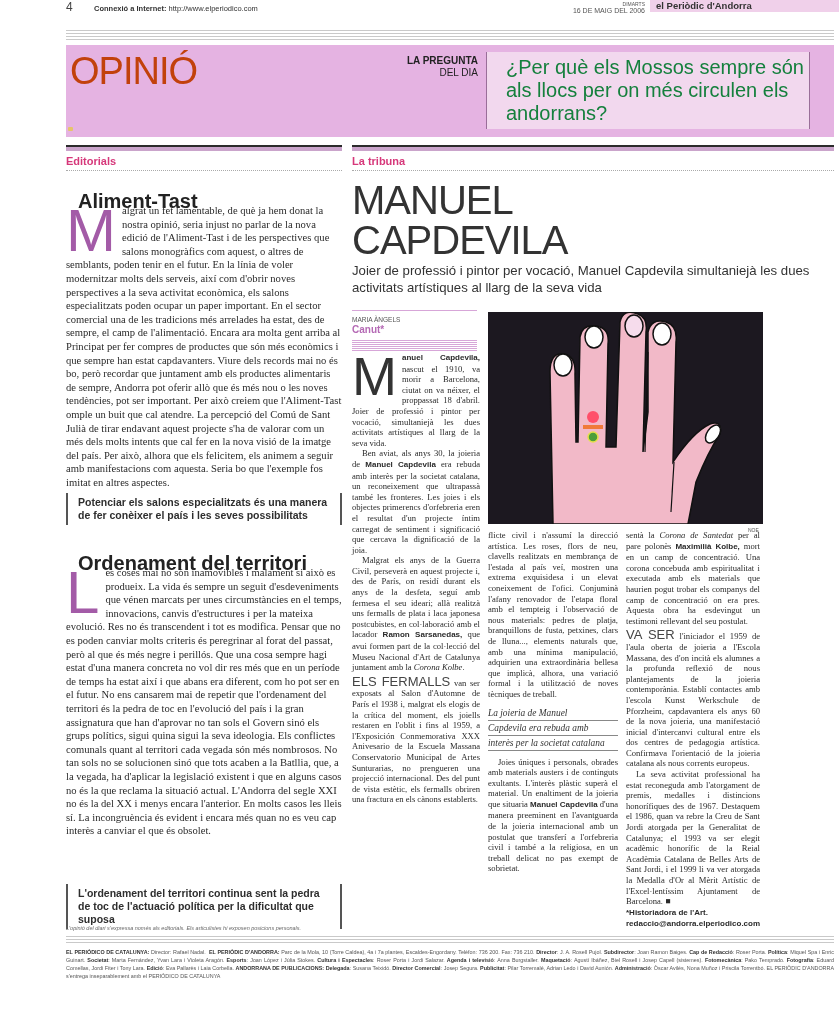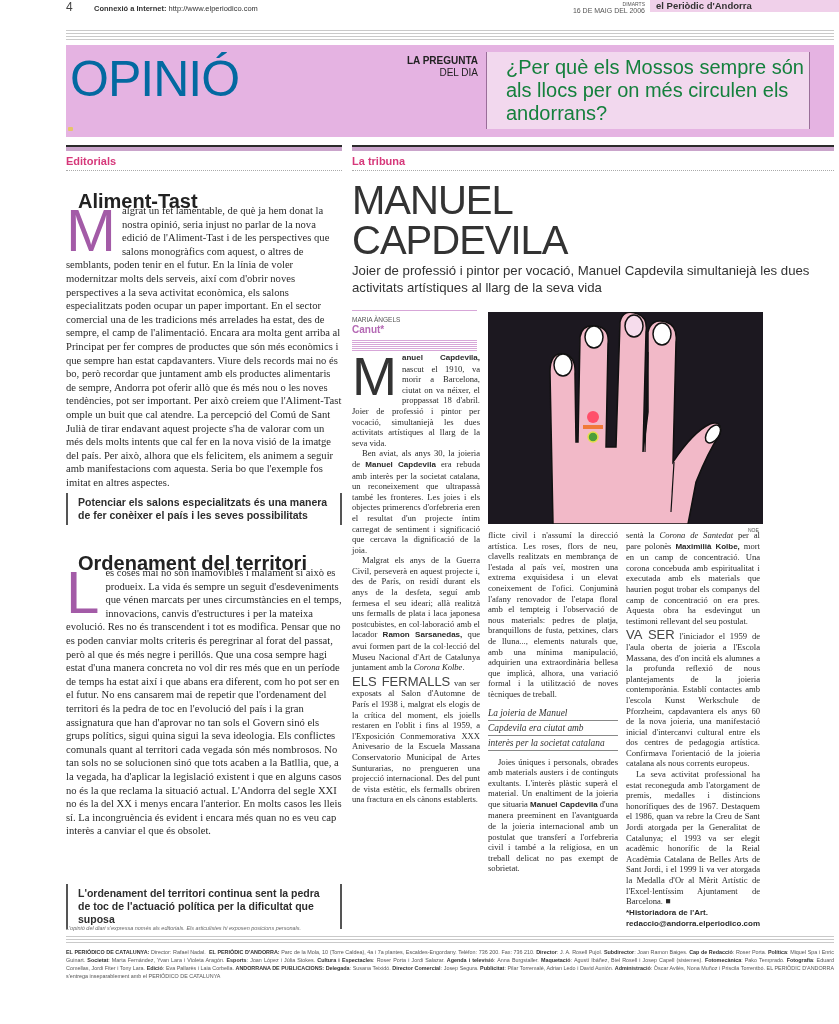--- a/index.html
+++ b/index.html
@@ -5,21 +5,21 @@
   html, body { margin:0; padding:0; background:#fff; }
   body { width:839px; height:1024px; position:relative; overflow:hidden; font-family:"Liberation Serif", serif; color:#222; }
   .abs { position:absolute; }
   .page-num { left:66px; top:0px; font-size:12px; color:#444; font-family:"Liberation Sans", sans-serif; }
   .net { left:94px; top:4px; font-size:7.5px; color:#333; font-family:"Liberation Sans", sans-serif; }
   .net b { font-weight:bold; }
   .date { left:545px; top:2px; font-size:7px; color:#555; font-family:"Liberation Sans", sans-serif; text-align:right; width:100px; }
   .masthead { left:650px; top:0; width:190px; height:12px; background:#f0d0ea; font-family:"Liberation Sans", sans-serif; font-weight:bold; font-size:9.5px; color:#333; padding-left:6px; line-height:12px; }
   .rules { left:66px; top:28px; width:768px; height:14px; background:repeating-linear-gradient(#fff 0 2px,#c9c9c9 2px 3px); }
   .banner { left:66px; top:45px; width:768px; height:92px; background:#e5b3e2; }
-  .opinio { left:70px; top:50px; font-family:"Liberation Sans", sans-serif; font-size:50px; color:#0369a1; letter-spacing:-1px; font-weight:300; }
+  .opinio { left:70px; top:50px; font-family:"Liberation Sans", sans-serif; font-size:38px; color:#c2410c; letter-spacing:-1px; font-weight:300; }
   .pregunta { left:390px; top:55px; width:88px; text-align:right; font-family:"Liberation Sans", sans-serif; font-size:10px; color:#222; line-height:12px; }
   .pregunta b { display:block; font-weight:bold; }
   .question-box { left:486px; top:52px; width:322px; height:77px; background:#f2d8ee; border-left:1px solid #9a6e99; border-right:1px solid #9a6e99; }
   .question { left:506px; top:56px; width:300px; font-family:"Liberation Sans", sans-serif; font-weight:normal; font-size:20px; line-height:23px; color:#15803d; }
   .bar-strip { top:145px; height:6px; background:linear-gradient(#2b2b2b 0 2px,#caa4cb 2px 6px); }
   .section { font-family:"Liberation Sans", sans-serif; font-weight:bold; font-size:11px; color:#d6387a; }
   .dots { border-bottom:1px dotted #aaa; }
   h2.ed { position:absolute; margin:12px; font-family:"Liberation Sans", sans-serif; font-weight:bold; font-size:20px; color:#222; }
   .body-text { font-size:10.6px; line-height:13.6px; color:#2a2a2a; text-align:left; }
   .dropcap { float:left; font-family:"Liberation Sans", sans-serif; font-size:60px; line-height:46px; color:#a35ba7; margin:4px 6px 0 0; font-weight:300; }
@@ -114,21 +114,21 @@
   <p class="noindent"><span class="dropM">M</span><b>anuel Capdevila,</b><span> nascut el 1910, va morir a Barcelona, ciutat on va néixer, el proppassat 18 d'abril. Joier de professió i pintor per vocació, simultaniejà les dues activitats artístiques al llarg de la seva vida.</span></p>
   <p><span>Ben aviat, als anys 30, la joieria de </span><b>Manuel Capdevila</b><span> era rebuda amb interès per la societat catalana, un reconeixement que ultrapassà també les fronteres. Les joies i els objectes primerencs d'orfebreria eren el resultat d'un projecte íntim carregat de sentiment i significació que cercava la dignificació de la joia.</span></p>
   <p><span>Malgrat els anys de la Guerra Civil, perseverà en aquest projecte i, des de París, on residí durant els anys de la desfeta, seguí amb fermesa el seu ideari; allà realitzà uns fermalls de plata i laca japonesa postcubistes, en col·laboració amb el lacador </span><b>Ramon Sarsanedas,</b><span> que avui formen part de la col·lecció del Museu Nacional d'Art de Catalunya juntament amb la </span><i>Corona Kolbe</i>.</p>
   <p class="noindent" style="margin-top:4px;"><span class="cap-big">ELS FERMALLS</span><span> van ser exposats al Salon d'Automne de París el 1938 i, malgrat els elogis de la crítica del moment, els joiells restaren en l'oblit i fins al 1959, a l'Exposición Conmemorativa XXX Anivesario de la Escuela Massana Conservatorio Municipal de Artes Sunturarias, no prengueren una projecció internacional. Des del punt de vista estètic, els fermalls obriren una fractura en els cànons establerts.</span></p>
 </div>
 
 <div class="abs col" style="left:488px;top:530px;width:130px;">
   <p class="noindent">flicte civil i n'assumí la direcció artística. Les roses, flors de neu, clavells realitzats en membrança de l'estada al país veí, mostren una extrema exquisidesa i un elevat coneixement de l'ofici. Conjuminà l'afany renovador de l'etapa floral amb el tempteig i l'observació de nous materials: pedres de platja, branquillons de fusta, petxines, clars de lluna..., elements naturals que, amb una mínima manipulació, adquirien una extraordinària bellesa que implicà, alhora, una variació formal i la utilització de noves tècniques de treball.</p>
   <div class="tribuna-pull" style="margin:6px 0 6px;">
     <div>La joieria de Manuel</div>
-    <div>Capdevila era ciutat amb</div>
+    <div>Capdevila era rebuda amb</div>
     <div>interès per la societat catalana</div>
   </div>
   <p><span>Joies úniques i personals, obrades amb materials austers i de continguts exultants. L'interès plàstic superà el material. Un enaltiment de la joieria que situaria </span><b>Manuel Capdevila</b><span> d'una manera preeminent en l'avantguarda de la joieria internacional amb un postulat que transferí a l'orfebreria civil i també a la religiosa, en un treball delicat no pas exempt de sobrietat.</span></p>
 </div>
 
 <div class="abs col" style="left:626px;top:530px;width:134px;">
   <p class="noindent"><span>sentà la </span><i>Corona de Santedat</i><span> per al pare polonès </span><b>Maximilià Kolbe,</b><span> mort en un camp de concentració. Una corona concebuda amb espiritualitat i executada amb els materials que haurien pogut trobar els companys del camp de concentració on era pres. Aquesta obra ha esdevingut un testimoni rellevant del seu postulat.</span></p>
   <p class="noindent" style="margin-top:4px;"><span class="cap-big">VA SER</span><span> l'iniciador el 1959 de l'aula oberta de joieria a l'Escola Massana, des d'on incità els alumnes a la profunda reflexió de nous plantejaments de la joieria contemporània. Establí contactes amb l'escola Kunst Werkschule de Pforzheim, capdavantera els anys 60 de la nova joieria, una manifestació inicial d'intercanvi cultural entre els dos centres de pedagogia artística. Confirmava l'orientació de la joieria catalana als nous corrents europeus.</span></p>
   <p><span>La seva activitat professional ha estat reconeguda amb l'atorgament de premis, medalles i distincions honorífiques des de 1967. Destaquem el 1986, quan va rebre la Creu de Sant Jordi atorgada per la Generalitat de Catalunya; el 1993 va ser elegit acadèmic honorífic de la Reial Acadèmia Catalana de Belles Arts de Sant Jordi, i el 1999 li va ver atorgada la Medalla d'Or al Mèrit Artístic de l'Excel·lentíssim Ajuntament de Barcelona.</span> <span>■</span></p>
   <p class="noindent"><b>*Historiadora de l'Art.</b></p>

